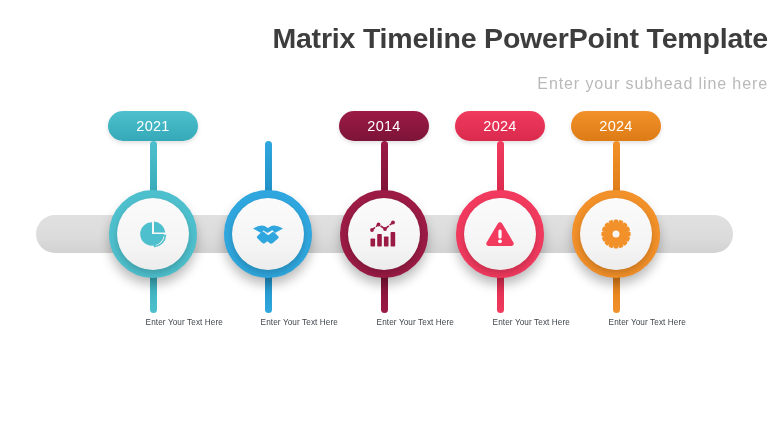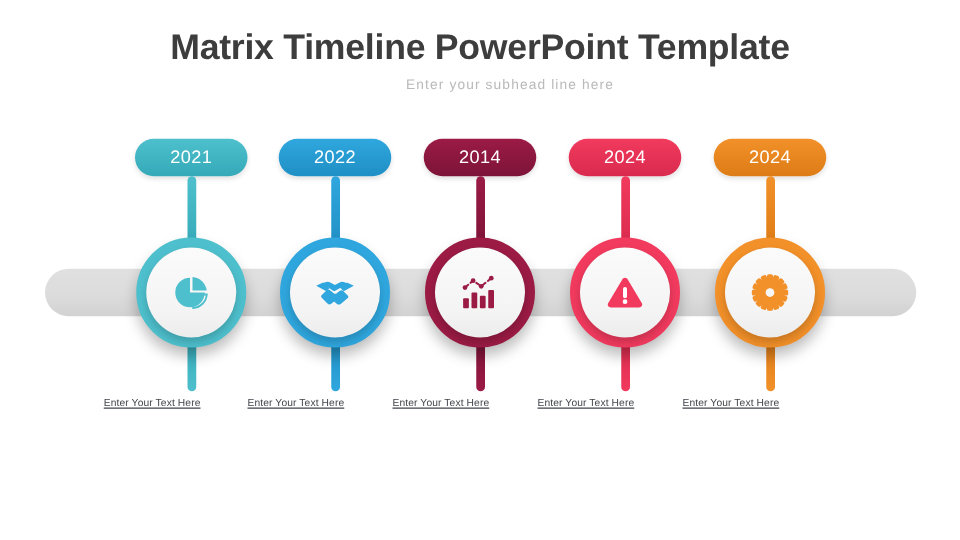--- a/index.html
+++ b/index.html
@@ -15,33 +15,33 @@
     font-family: "Liberation Sans", sans-serif;
     -webkit-font-smoothing: antialiased;
   }
 
   
   #header {
     position: absolute;
     top: 22px;
     left: 0;
     width: 768px;
-    text-align: center;
+    text-align: right;
   }
   #page-title {
     font-size: 28.5px;
     font-weight: bold;
     color: #3d3d3d;
     letter-spacing: -0.2px;
     line-height: 1.15;
     white-space: nowrap;
   }
   #page-subtitle {
-    margin-top: 7px;
-    font-size: 11px;
+    margin-top: 20px;
+    font-size: 16px;
     font-weight: normal;
     color: #b9b9b9;
     letter-spacing: 0.9px;
     padding-left: 48px;
   }
 
   
   #timeline-track {
     position: absolute;
     left: 36px;
@@ -135,26 +135,25 @@
     justify-content: center;
   }
   .disc svg { display: block; }
 
   .caption {
     position: absolute;
     top: 318px;
     left: 50%;
     margin-left: -70px;
     width: 140px;
-    text-align: left;
+    text-align: right;
     font-size: 8.2px;
     color: #41464c;
     letter-spacing: 0.1px;
     white-space: nowrap;
-    text-decoration: underline;
   }
 </style>
 </head>
 <body>
 
 <div id="header">
   <div id="page-title">Matrix Timeline PowerPoint Template</div>
   <div id="page-subtitle">Enter your subhead line here</div>
 </div>
 
@@ -170,21 +169,20 @@
             <path d="M14 3.2 A11.8 11.8 0 1 0 25.8 15 L14 15 Z" fill="#4ec0cd"></path>
             <path d="M16 2.6 A12.4 12.4 0 0 1 27.4 13.4 L16 13.4 Z" fill="#4ec0cd"></path>
             <path d="M16.6 16.6 L27.4 16.6 A11.6 11.6 0 0 1 16.6 27.4 Z" fill="none" stroke="#4ec0cd" stroke-width="1.5"></path>
           </svg>
         </div>
       </div>
       <div class="stem-bottom" style="background:linear-gradient(180deg,#35a9b8 0%,#4ec0cd 100%);"></div>
       <div class="caption">Enter Your Text Here</div>
     </div>
     <div class="step" style="left: 268px;">
-      <div class="pill" style="background:linear-gradient(180deg,#2fa7de 0%,#1f8fc4 100%);">2022</div>
       <div class="stem-top" style="background:linear-gradient(180deg,#2fa7de 0%,#1f8fc4 100%);"></div>
       <div class="ring" style="border-color:#2fa7de;background:#1f8fc4;">
         <div class="disc">
           <svg xmlns="http://www.w3.org/2000/svg" width="32" height="26" viewBox="0 0 32 26">
             <path d="M1 7.5 L6.5 5 L11.5 9.5 L9 12 Z" fill="#2fa7de"></path>
             <path d="M31 7.5 L25.5 5 L20.5 9.5 L23 12 Z" fill="#2fa7de"></path>
             <path d="M6.2 5.6 C8.4 4.2 10.6 4.0 12.6 5.1 L15.9 6.9 L19.3 5.1 C21.3 4.0 23.5 4.3 25.6 5.7 L22.4 10.0 C21.3 9.2 20.3 9.1 19.4 9.7 L16.2 11.6 C15.6 11.9 15.0 11.9 14.5 11.5 L11.5 9.6 C10.7 9.1 9.8 9.2 8.9 9.9 Z" fill="#2fa7de"></path>
             <path d="M9.6 11.0 C10.5 10.4 11.3 10.5 12.0 11.1 L15.0 13.6 C15.7 14.2 16.4 14.2 17.1 13.7 L19.9 11.6 C20.8 10.9 21.7 11.0 22.6 11.7 L26.2 15.3 C26.9 16.0 26.8 16.9 26.0 17.6 L20.8 22.0 C19.7 22.9 18.6 22.9 17.6 22.1 L15.3 20.2 L13.0 22.0 C12.0 22.8 10.9 22.7 10.0 21.8 L5.4 17.2 C4.7 16.5 4.7 15.7 5.4 15.0 Z" fill="#2fa7de"></path>
           </svg>
         </div>

